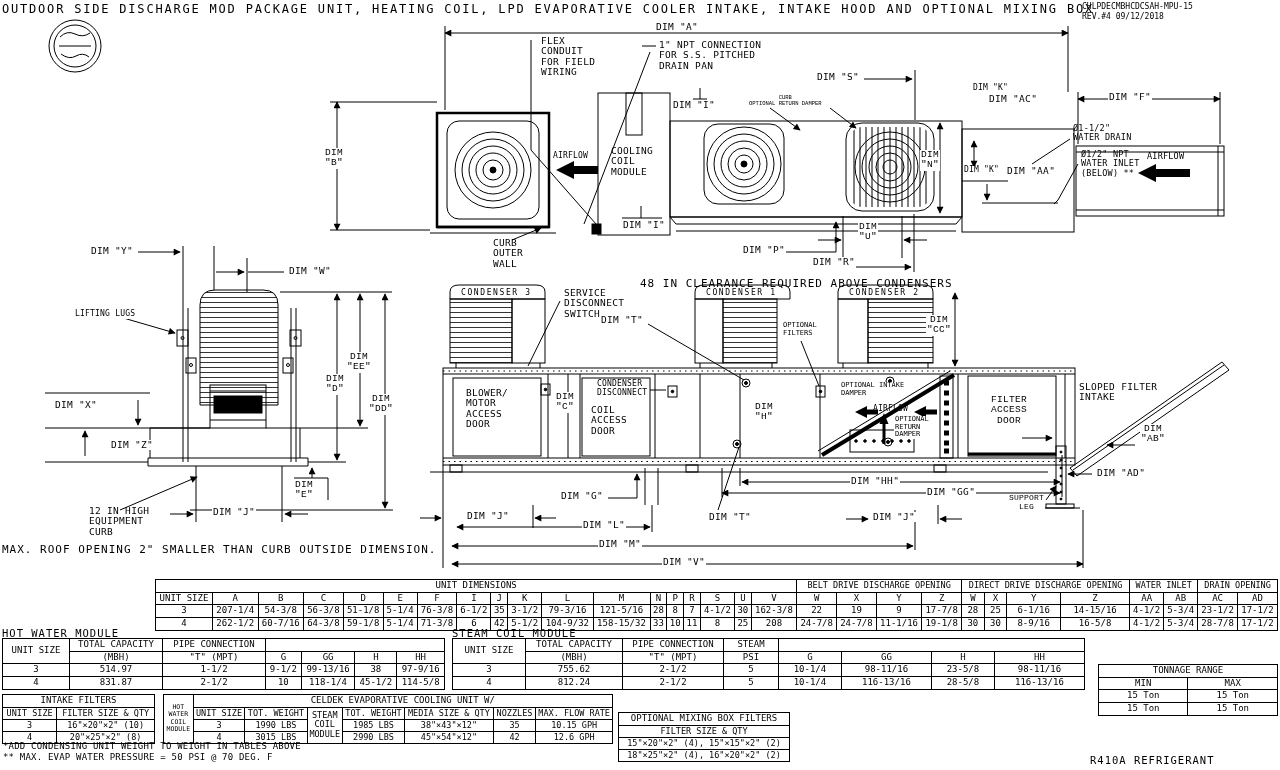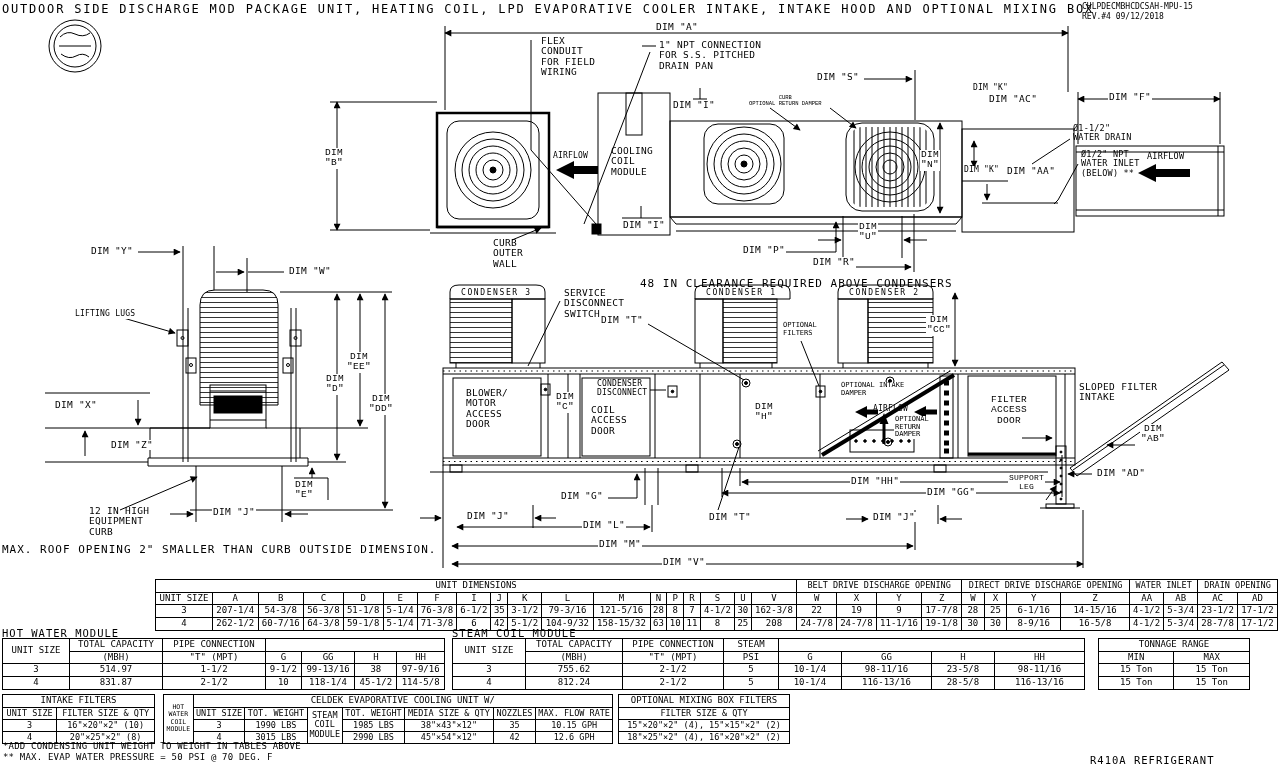--- a/index.html
+++ b/index.html
@@ -397,21 +397,21 @@
 RETURN
 DAMPER</span>
   <span class="lbl nobg ctr" style="left:990px;top:395px">FILTER
 ACCESS
 DOOR</span>
   <span class="lbl nobg" style="left:1078px;top:382px">SLOPED FILTER
 INTAKE</span>
   <span class="lbl ctr" style="left:1140px;top:424px">DIM
 "AB"</span>
   <span class="lbl" style="left:1096px;top:468px">DIM "AD"</span>
-  <span class="lbl s8 ctr" style="left:1008px;top:474px">SUPPORT
+  <span class="lbl s8 ctr" style="left:1008px;top:494px">SUPPORT
 LEG</span>
   <span class="lbl" style="left:850px;top:476px">DIM "HH"</span>
   <span class="lbl" style="left:926px;top:487px">DIM "GG"</span>
   <span class="lbl" style="left:560px;top:491px">DIM "G"</span>
   <span class="lbl" style="left:466px;top:511px">DIM "J"</span>
   <span class="lbl" style="left:582px;top:520px">DIM "L"</span>
   <span class="lbl" style="left:708px;top:512px">DIM "T"</span>
   <span class="lbl" style="left:598px;top:539px">DIM "M"</span>
   <span class="lbl" style="left:872px;top:512px">DIM "J"</span>
   <span class="lbl" style="left:662px;top:557px">DIM "V"</span>
@@ -515,21 +515,21 @@
           <td>60-7/16</td>
           <td>64-3/8</td>
           <td>59-1/8</td>
           <td>5-1/4</td>
           <td>71-3/8</td>
           <td>6</td>
           <td>42</td>
           <td>5-1/2</td>
           <td>104-9/32</td>
           <td>158-15/32</td>
-          <td>63</td>
+          <td>33</td>
           <td>10</td>
           <td>11</td>
           <td>8</td>
           <td>25</td>
           <td>208</td>
           <td>24-7/8</td>
           <td>24-7/8</td>
           <td>11-1/16</td>
           <td>19-1/8</td>
           <td>30</td>
@@ -617,21 +617,21 @@
           <td>2-1/2</td>
           <td>5</td>
           <td>10-1/4</td>
           <td>116-13/16</td>
           <td>28-5/8</td>
           <td>116-13/16</td>
         </tr>
   </tbody>
     </table>
 
-  <table class="tbl" style="left:1098px;top:638px;width:152px">
+  <table class="tbl" style="left:1098px;top:664px;width:180px">
     <tbody>
         <tr>
           <th colspan="2">TONNAGE RANGE</th>
         </tr>
     <tr>
           <th>MIN</th>
           <th>MAX</th>
         </tr>
     <tr>
           <td>15 Ton</td>
@@ -696,21 +696,21 @@
           <td>4</td>
           <td>3015 LBS</td>
           <td>2990 LBS</td>
           <td>45"×54"×12"</td>
           <td>42</td>
           <td>12.6 GPH</td>
         </tr>
   </tbody>
     </table>
 
-  <table class="tbl" style="left:618px;top:694px;width:172px">
+  <table class="tbl" style="left:618px;top:712px;width:172px">
     <tbody>
         <tr>
           <th>OPTIONAL MIXING BOX FILTERS</th>
         </tr>
     <tr>
           <th class="sm">FILTER SIZE &amp; QTY</th>
         </tr>
     <tr class="sm">
           <td>15"×20"×2" (4), 15"×15"×2" (2)</td>
         </tr>

